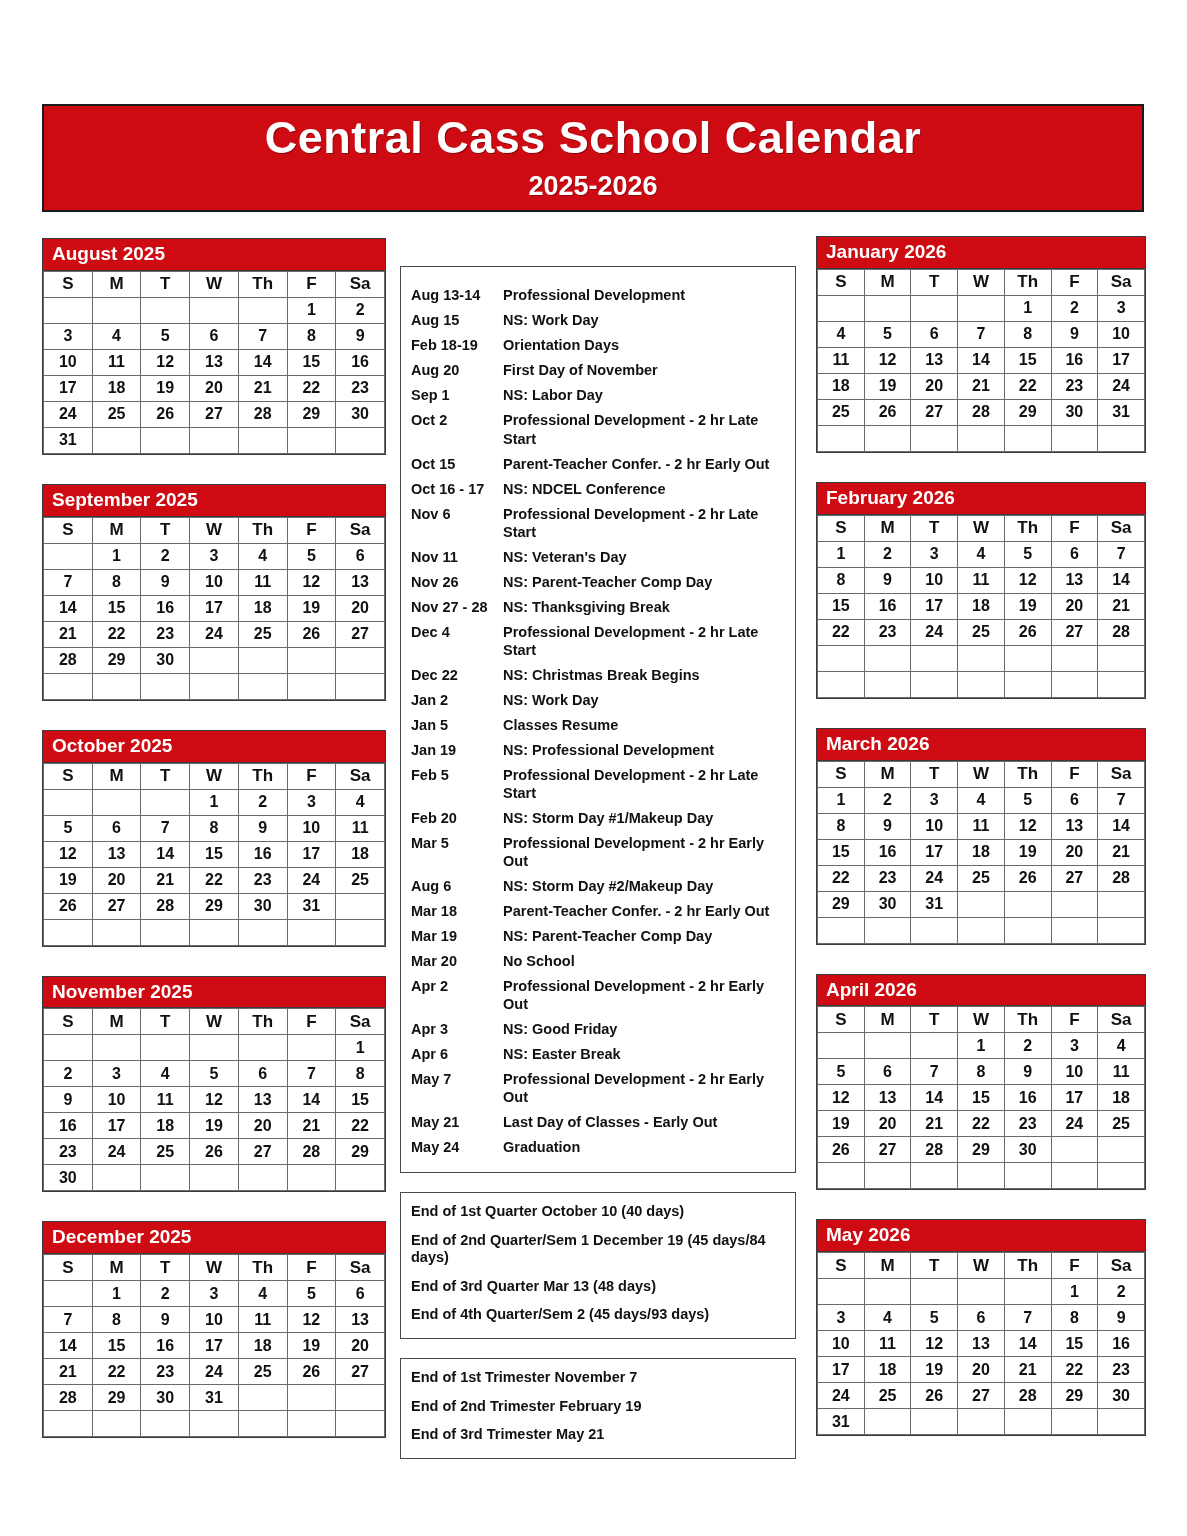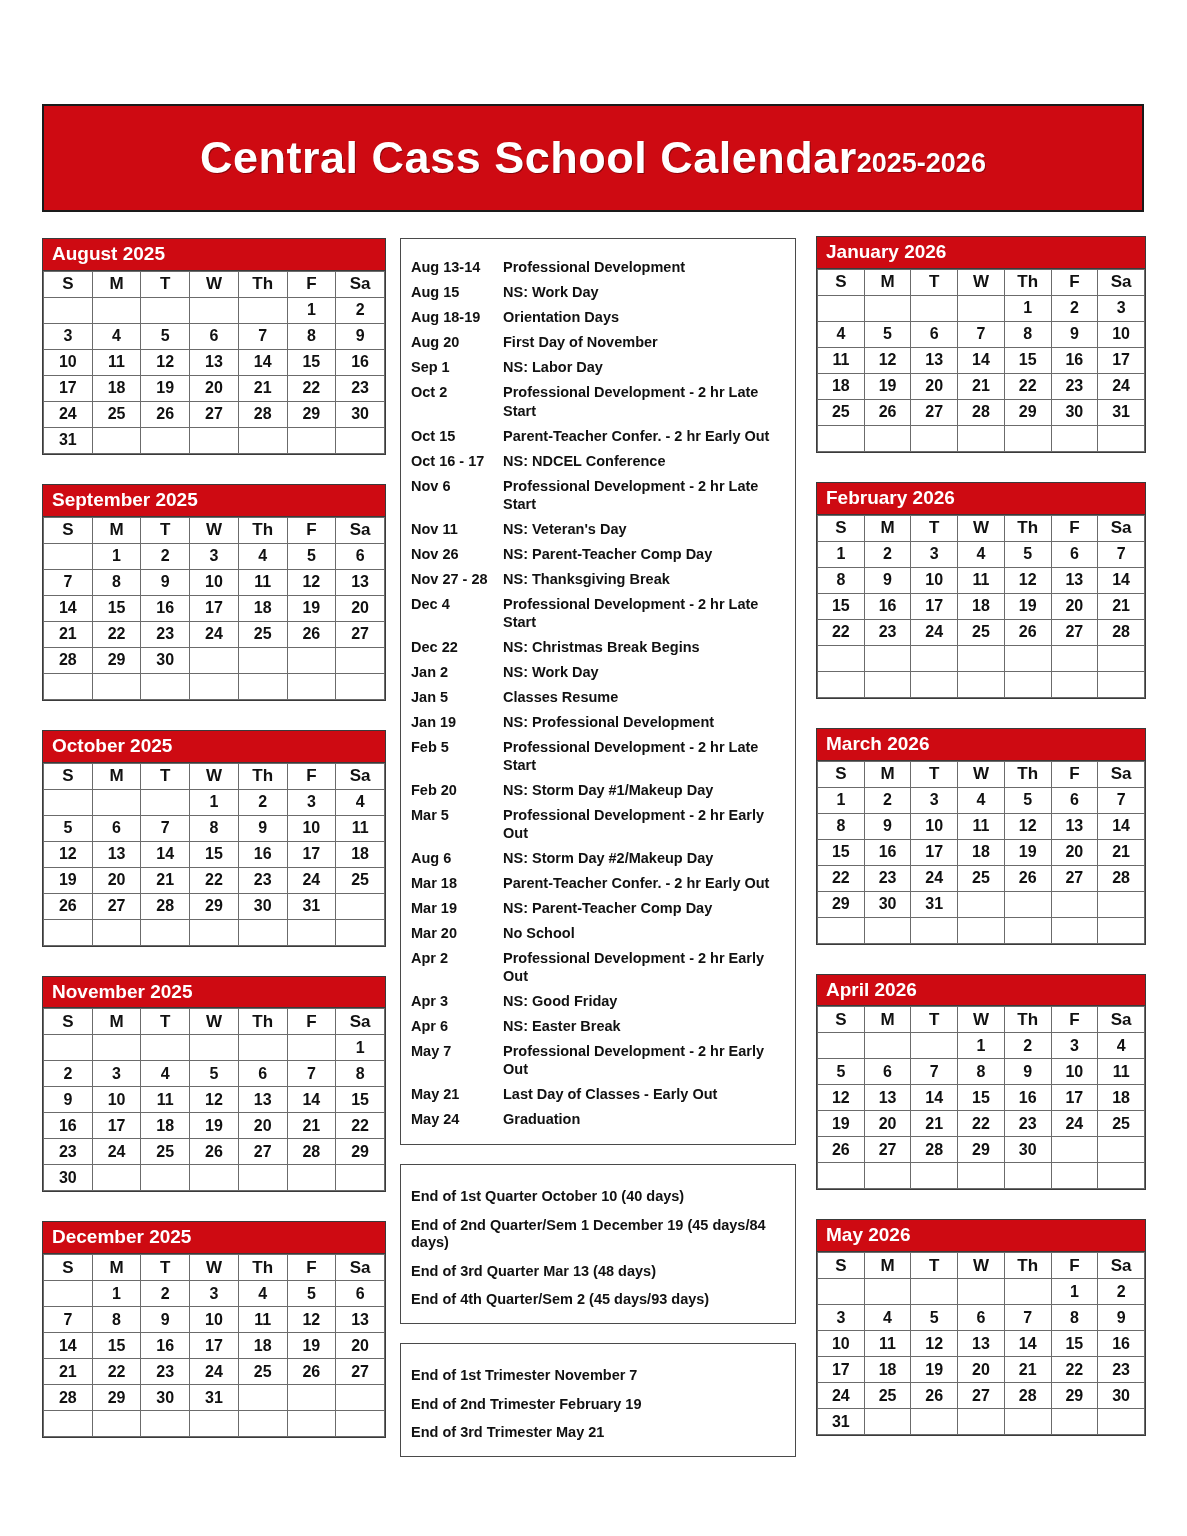--- a/index.html
+++ b/index.html
@@ -15,21 +15,21 @@
     padding: 0;
   }
 
   
   .banner {
     position: absolute;
     left: 42px; top: 104px;
     width: 1102px; height: 108px;
     background: #CE0A12;
     border: 2px solid #1a1a1a;
-    display: flex; flex-direction: row;
+    display: flex; flex-direction: column;
     align-items: center; justify-content: center;
     color: #ffffff;
   }
   .banner-title {
     font-size: 45px; font-weight: bold;
     letter-spacing: .5px; line-height: 1.05;
     text-shadow: 1px 1px 0 rgba(0,0,0,.35);
   }
   .banner-sub {
     font-size: 27px; font-weight: bold;
@@ -87,36 +87,37 @@
       #c9c9c9 0px, #c9c9c9 1px,
       #e4e4e4 1px, #e4e4e4 5px);
   }
   td.hatch-light span { position: relative; z-index: 2; }
 
   
   .events-box {
     border: 1px solid #4a4a4a;
     background: #ffffff;
     padding: 16px 17px 12px 0;
+    margin-top: 28px;
   }
   .event-row {
     display: flex;
     font-size: 14.5px; font-weight: bold;
     color: #111111;
     line-height: 1.25;
     padding: 3.45px 0 3.45px 10px;
   }
   .event-date { width: 92px; flex: 0 0 92px; }
   .event-desc { flex: 1 1 auto; }
 
   
   .info-box {
     border: 1px solid #4a4a4a;
     background: #ffffff;
-    padding: 18px 0 9px 10px;
+    padding: 5px 0 9px 10px;
     margin-top: 19px;
   }
   .info-line {
     font-size: 14.5px; font-weight: bold;
     color: #111111;
     padding: 5.5px 0;
     line-height: 1.2;
   }
 </style>
 </head>
@@ -496,21 +497,21 @@
     <div class="events-box" id="events-box">
         <div class="event-row">
           <div class="event-date">Aug 13-14</div>
           <div class="event-desc">Professional Development</div>
         </div>
         <div class="event-row">
           <div class="event-date">Aug 15</div>
           <div class="event-desc">NS: Work Day</div>
         </div>
         <div class="event-row">
-          <div class="event-date">Aug 18-19</div>
+          <div class="event-date">Feb 18-19</div>
           <div class="event-desc">Orientation Days</div>
         </div>
         <div class="event-row">
           <div class="event-date">Aug 20</div>
           <div class="event-desc">First Day of November</div>
         </div>
         <div class="event-row">
           <div class="event-date">Sep 1</div>
           <div class="event-desc">NS: Labor Day</div>
         </div>

